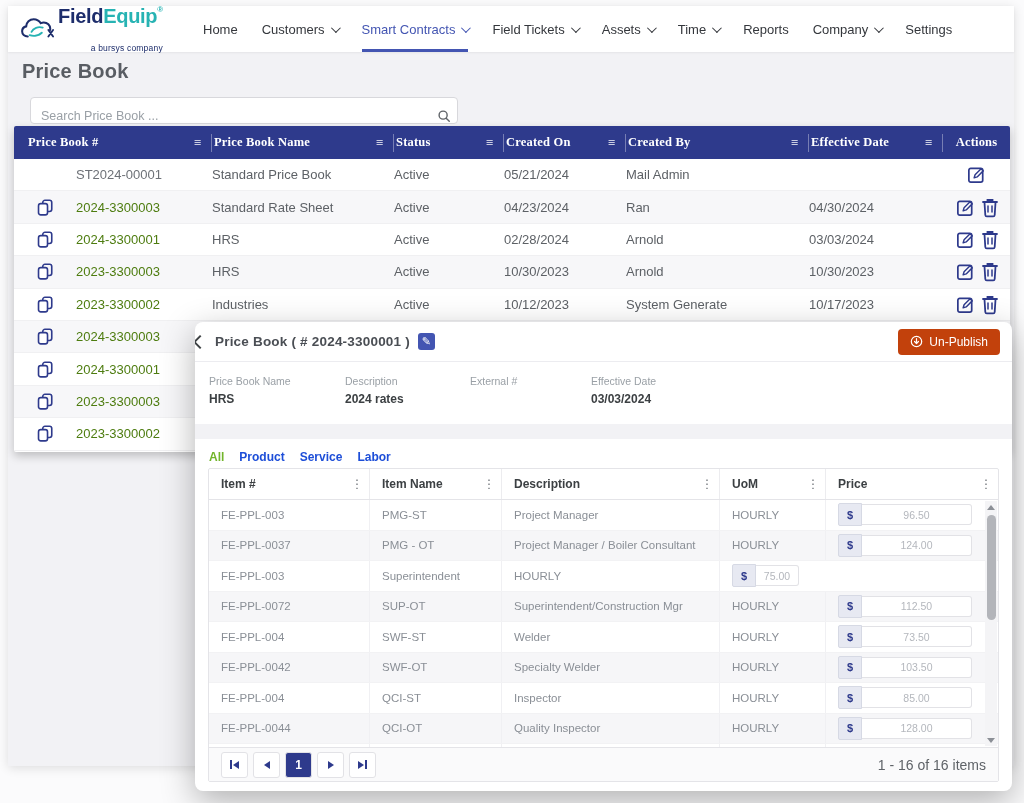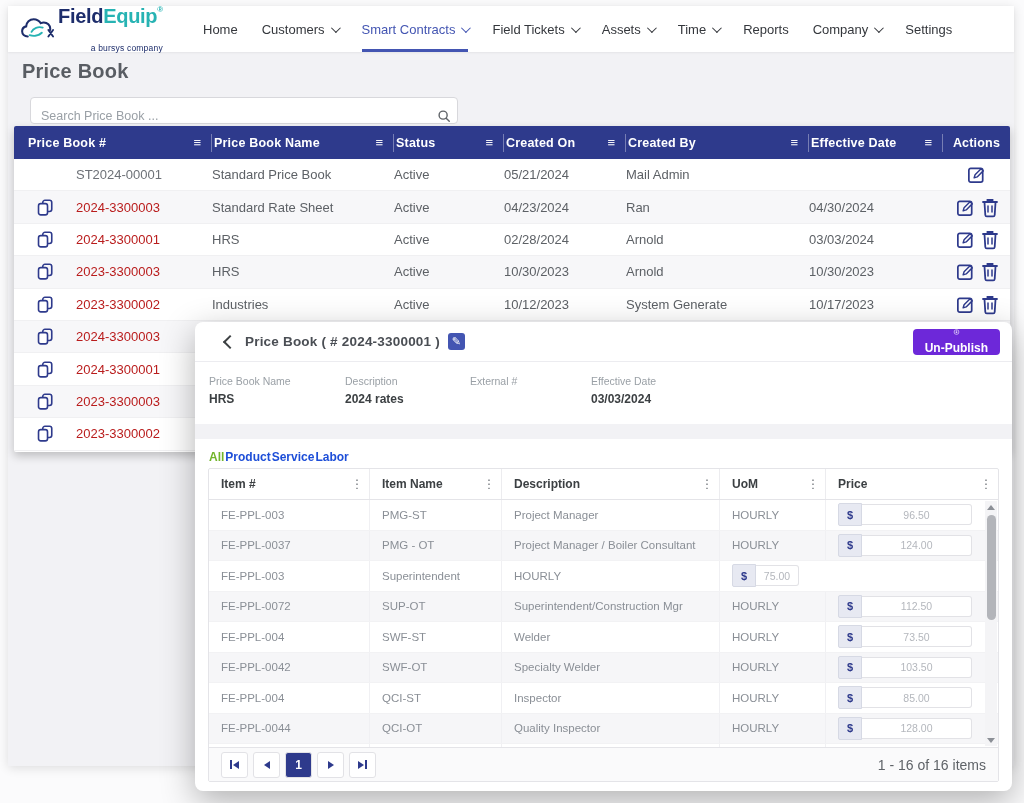--- a/index.html
+++ b/index.html
@@ -29,46 +29,46 @@
   
   .page-title{position:absolute;left:14px;top:54px;font-size:20px;color:#595d63;font-weight:600;letter-spacing:.2px;}
   .search-box{position:absolute;left:22px;top:91px;width:426px;height:25px;background:#fff;border:1px solid #d8d8dc;border-radius:4px;display:flex;align-items:flex-end;}
   .search-box input{flex:1;border:none;outline:none;background:transparent;font-size:12.5px;color:#555;padding:0 10px;font-family:"Liberation Sans",sans-serif;}
   .search-box input::placeholder{color:#9aa0a6;}
   .search-icon{width:26px;display:flex;justify-content:center;cursor:pointer;}
 
   
   .main-card{position:absolute;left:6px;top:120px;width:996px;height:326px;background:#fff;box-shadow:0 4px 10px rgba(0,0,0,.22);border-radius:2px;overflow:hidden;}
   .grid8{display:grid;grid-template-columns:62px 136px 182px 110px 122px 183px 134px 1fr;}
-  .main-head{background:#2e3a8c;color:#fff;height:33px;align-items:center;}
+  .main-head{background:#2e3a8c;color:#fff;height:33px;align-items:center;font-family:Liberation Serif, serif;}
   .mh-cell{display:flex;align-items:center;justify-content:space-between;height:18px;border-right:1px solid rgba(255,255,255,.35);padding:0 10px 0 2px;}
   .mh-cell.first{grid-column:1 / 3;padding-left:14px;}
   .mh-cell.last{border-right:none;justify-content:center;padding:0;}
   .mh-label{font-size:12.5px;font-weight:700;letter-spacing:.2px;}
   .mh-menu{font-size:13px;opacity:.95;cursor:pointer;line-height:1;}
   .main-row{height:31.4px;align-items:center;border-bottom:1px solid #f0f0f2;font-size:13px;color:#5d6166;}
   .main-row:nth-child(even){background:#f7f7f9;}
   .cell-copy{display:flex;justify-content:center;cursor:pointer;}
-  .pb-num{color:#b91c1c;cursor:pointer;}
+  .pb-num{color:#4d7c0f;cursor:pointer;}
   .pb-num.muted{color:#6d7177;cursor:default;}
   .cell-actions{display:flex;justify-content:center;gap:5px;}
   .act-icon{cursor:pointer;display:flex;}
 
   
   .overlay{position:absolute;left:195px;top:322px;width:817px;height:469px;background:#fff;border-radius:8px;box-shadow:0 10px 34px rgba(0,0,0,.30);overflow:hidden;}
-  .ov-head{height:39px;display:flex;align-items:center;padding:0 12px 0 30px;border-bottom:1px solid #ececf0;}
+  .ov-head{height:39px;display:flex;align-items:center;padding:0 12px 0 0;border-bottom:1px solid #ececf0;}
   .back-chev{width:8px;height:8px;border-left:2px solid #3c4043;border-bottom:2px solid #3c4043;transform:rotate(45deg);margin-right:10px;cursor:pointer;}
   .ov-title{font-size:13.5px;color:#4a4e54;font-weight:600;letter-spacing:.2px;}
   .ov-edit{width:17px;height:17px;background:#4355b2;border-radius:3px;margin-left:8px;display:flex;align-items:center;justify-content:center;cursor:pointer;color:#fff;font-size:11px;line-height:1;}
-  .unpublish{margin-left:auto;background:#6d28d9;color:#fff;border:none;border-radius:4px;height:26px;padding:0 12px;font-size:12px;font-weight:700;display:flex;align-items:center;gap:6px;cursor:pointer;font-family:"Liberation Sans",sans-serif;flex-direction:column;}
+  .unpublish{margin-left:auto;background:#c2410c;color:#fff;border:none;border-radius:4px;height:26px;padding:0 12px;font-size:12px;font-weight:400;display:flex;align-items:center;gap:6px;cursor:pointer;font-family:"Liberation Sans",sans-serif;}
   .fields{display:grid;grid-template-columns:136px 125px 121px 1fr;padding:13px 14px 18px 14px;}
   .f-label{font-size:10.5px;color:#9aa0a6;margin-bottom:5px;}
   .f-value{font-size:12px;color:#3c4043;font-weight:700;min-height:14px;}
   .gray-band{height:15px;background:#f2f2f5;}
-  .tabs{display:flex;gap:1px;padding:11px 14px 0 14px;}
+  .tabs{display:flex;gap:15px;padding:11px 14px 0 14px;}
   .tab{font-size:12px;color:#1d4ed8;font-weight:600;padding-bottom:6px;border-bottom:3px solid transparent;cursor:pointer;}
   .tab.active{color:#72b52a;border-bottom-color:#72b52a;}
 
   .grid-wrap{position:absolute;left:13px;right:13px;top:146px;height:312px;border:1px solid #e4e4e8;border-radius:2px;background:#fff;}
   .grid5{display:grid;grid-template-columns:160px 132px 218px 106px 1fr;}
   .it-head{height:30px;align-items:center;border-bottom:1px solid #e4e4e8;}
   .ith-cell{display:flex;align-items:center;justify-content:space-between;padding:0 6px 0 12px;height:100%;border-left:1px solid #ececef;box-sizing:border-box;}
   .ith-cell:first-child{border-left:none;}
   .ith-label{font-size:12px;font-weight:700;color:#3c4043;}
   .ith-menu{color:#6a6f75;font-size:12px;cursor:pointer;}

